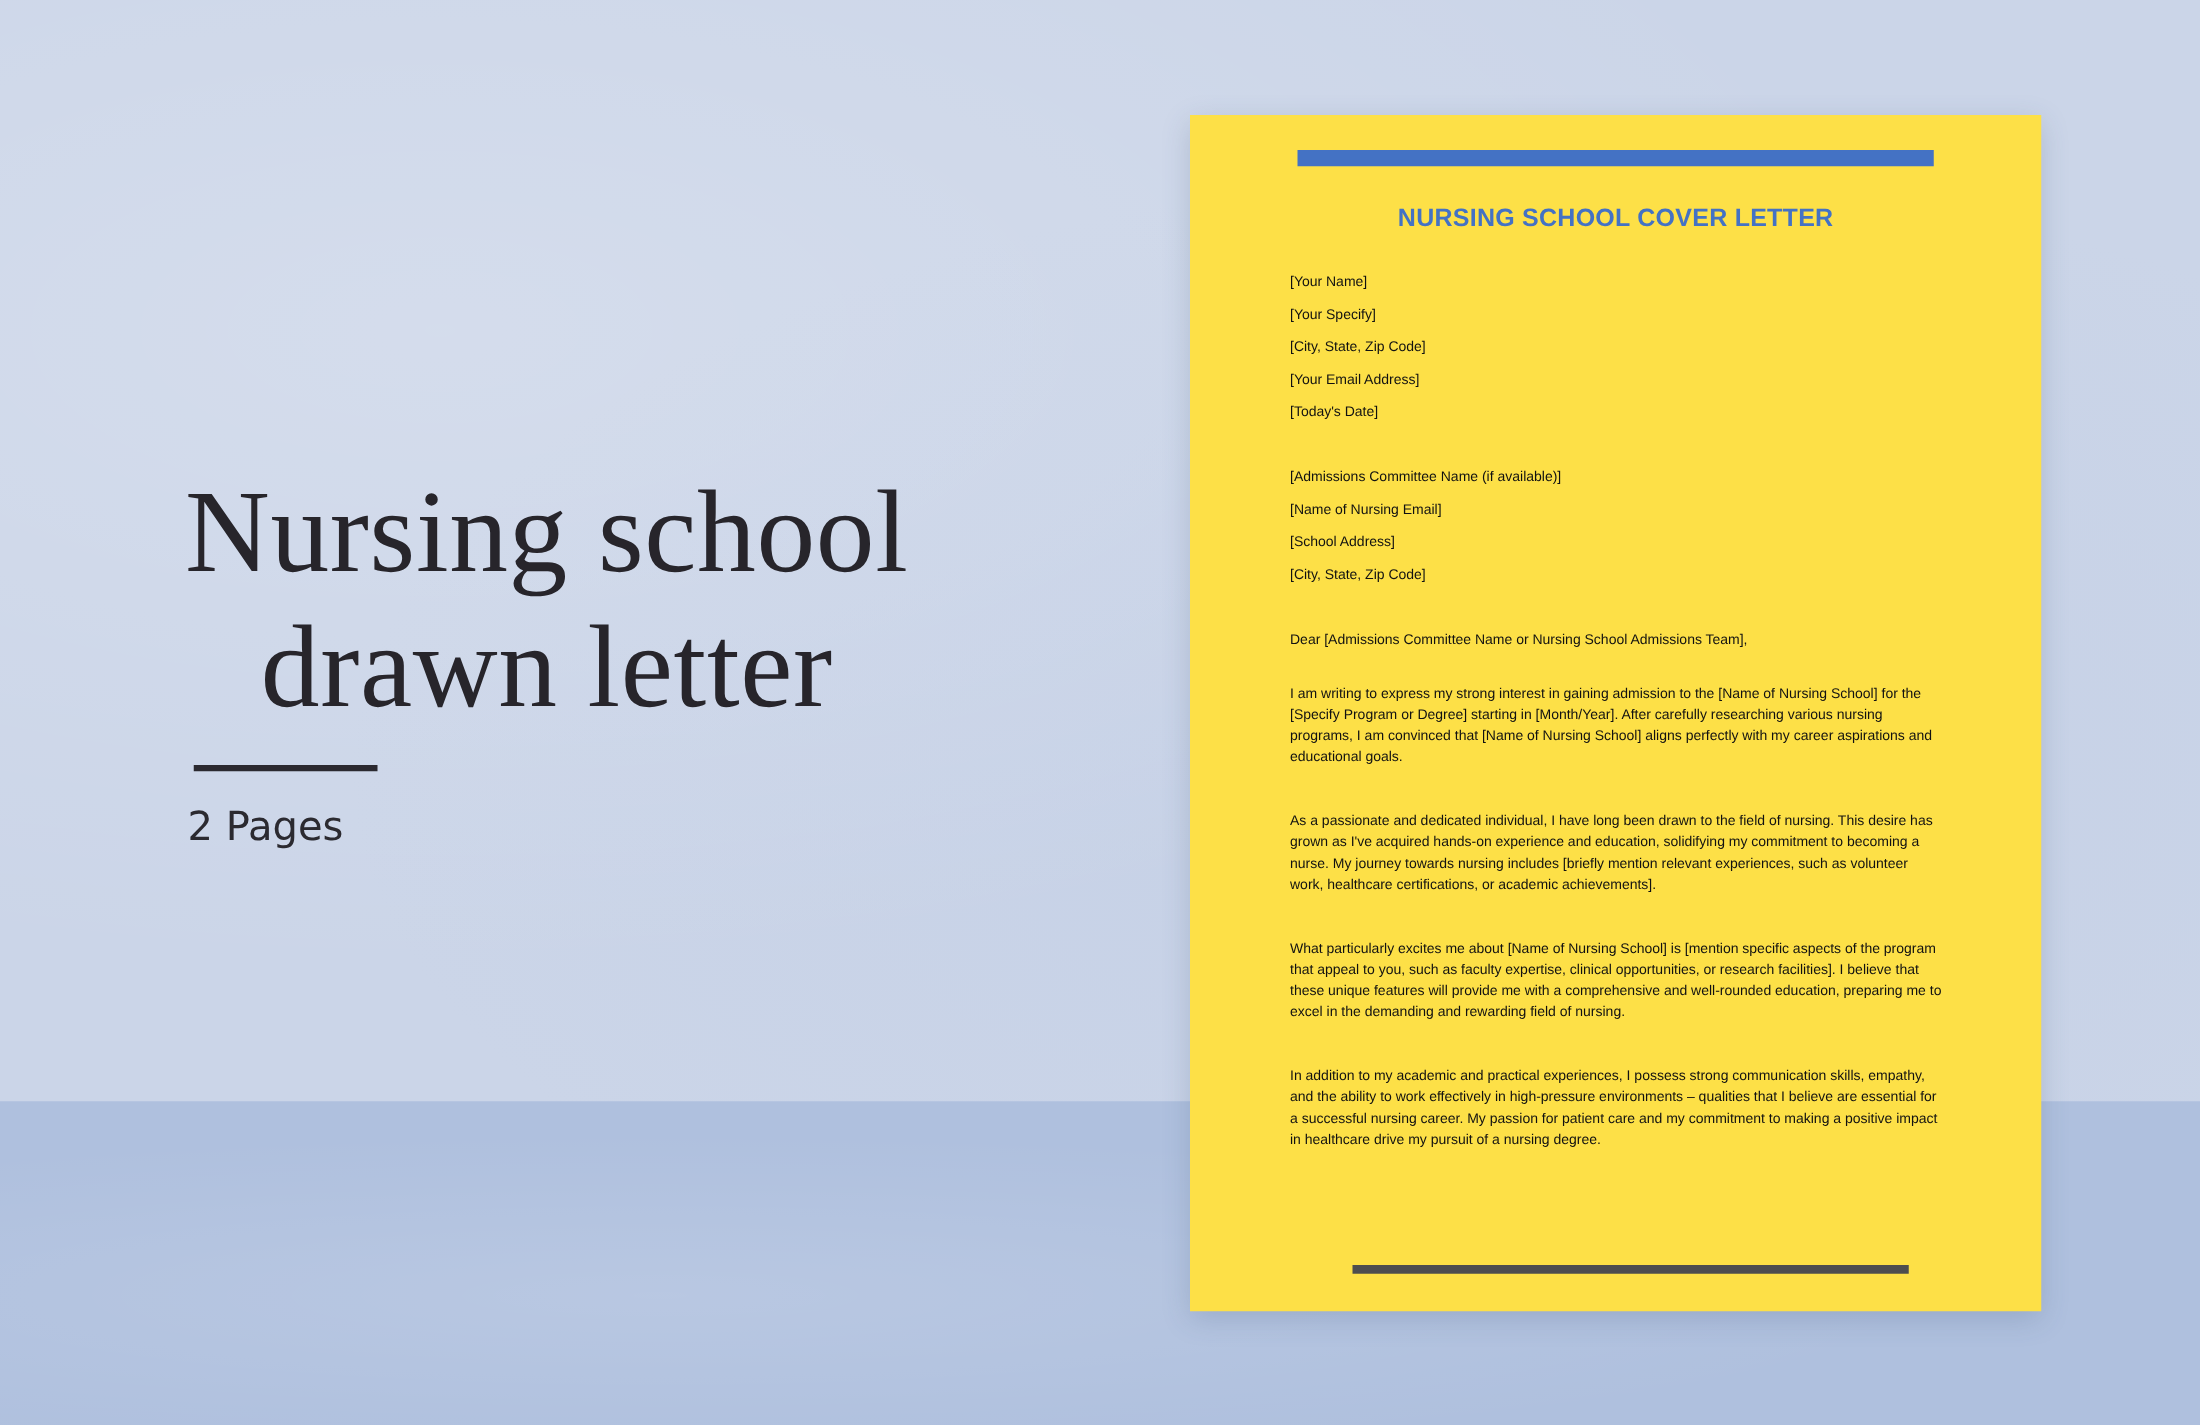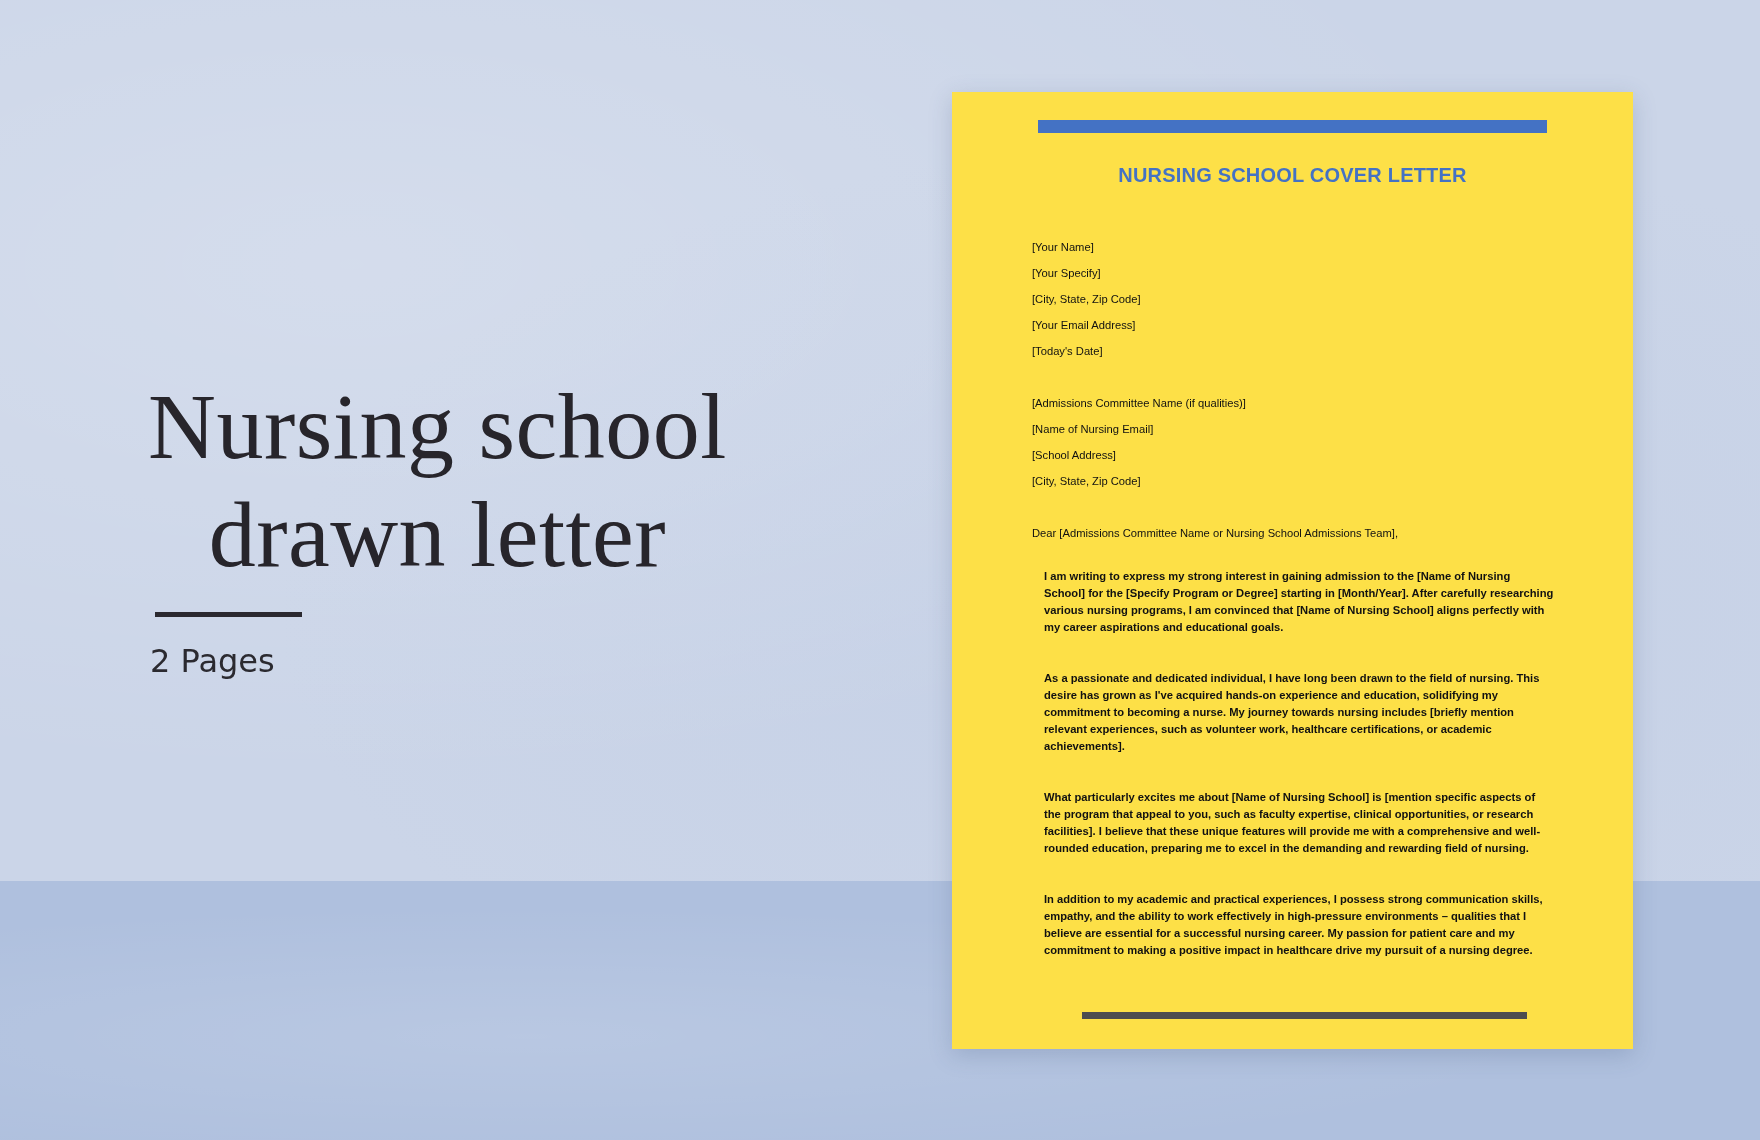--- a/index.html
+++ b/index.html
@@ -88,41 +88,40 @@
       text-align: center;
       font-family: "Liberation Sans", sans-serif;
       font-weight: bold;
       font-size: 20px;
       color: #4472c4;
       letter-spacing: 0.2px;
     }
     .letter {
       position: absolute;
       left: 80px;
-      top: 146px;
+      top: 125px;
       width: 522px;
       font-family: "Liberation Sans", sans-serif;
       font-size: 11.2px;
       color: #111111;
     }
     .addr-line {
       height: 26px;
       line-height: 18px;
       white-space: nowrap;
     }
     .gap-26 { height: 26px; }
     .salutation {
       height: 26px;
       line-height: 18px;
       white-space: nowrap;
     }
     .para {
-      margin: 0 0 34px 12px;
+      margin: 0 0 34px 0;
       line-height: 17px;
-      font-weight: bold;
     }
     .page-bottombar {
       position: absolute;
       left: 130px;
       top: 920px;
       width: 445px;
       height: 7px;
       background: #4d4d4f;
     }
   </style>
@@ -148,21 +147,21 @@
   <div class="letter">
     <div>
       <div class="addr-line">[Your Name]</div>
       <div class="addr-line">[Your Specify]</div>
       <div class="addr-line">[City, State, Zip Code]</div>
       <div class="addr-line">[Your Email Address]</div>
       <div class="addr-line">[Today's Date]</div>
     </div>
     <div class="gap-26"></div>
     <div>
-      <div class="addr-line">[Admissions Committee Name (if qualities)]</div>
+      <div class="addr-line">[Admissions Committee Name (if available)]</div>
       <div class="addr-line">[Name of Nursing Email]</div>
       <div class="addr-line">[School Address]</div>
       <div class="addr-line">[City, State, Zip Code]</div>
     </div>
     <div class="gap-26"></div>
     <div class="salutation">Dear [Admissions Committee Name or Nursing School Admissions Team],</div>
     <div class="gap-26" style="height:18px"></div>
     <p class="para">I am writing to express my strong interest in gaining admission to the [Name of Nursing School] for the [Specify Program or Degree] starting in [Month/Year]. After carefully researching various nursing programs, I am convinced that [Name of Nursing School] aligns perfectly with my career aspirations and educational goals.</p>
     <p class="para">As a passionate and dedicated individual, I have long been drawn to the field of nursing. This desire has grown as I've acquired hands-on experience and education, solidifying my commitment to becoming a nurse. My journey towards nursing includes [briefly mention relevant experiences, such as volunteer work, healthcare certifications, or academic achievements].</p>
     <p class="para">What particularly excites me about [Name of Nursing School] is [mention specific aspects of the program that appeal to you, such as faculty expertise, clinical opportunities, or research facilities]. I believe that these unique features will provide me with a comprehensive and well-rounded education, preparing me to excel in the demanding and rewarding field of nursing.</p>

